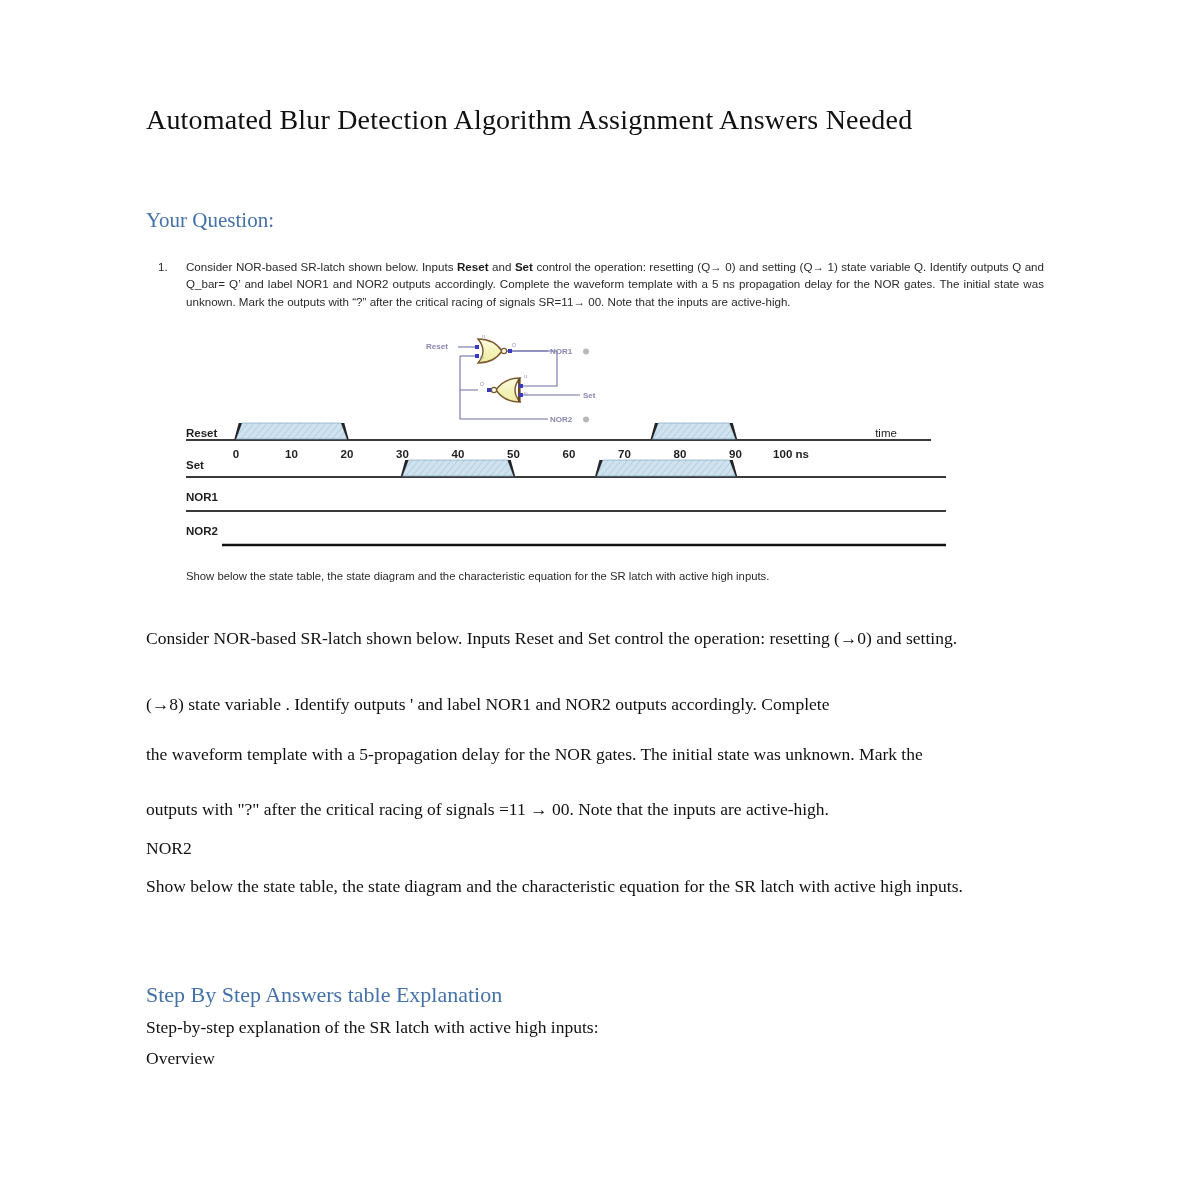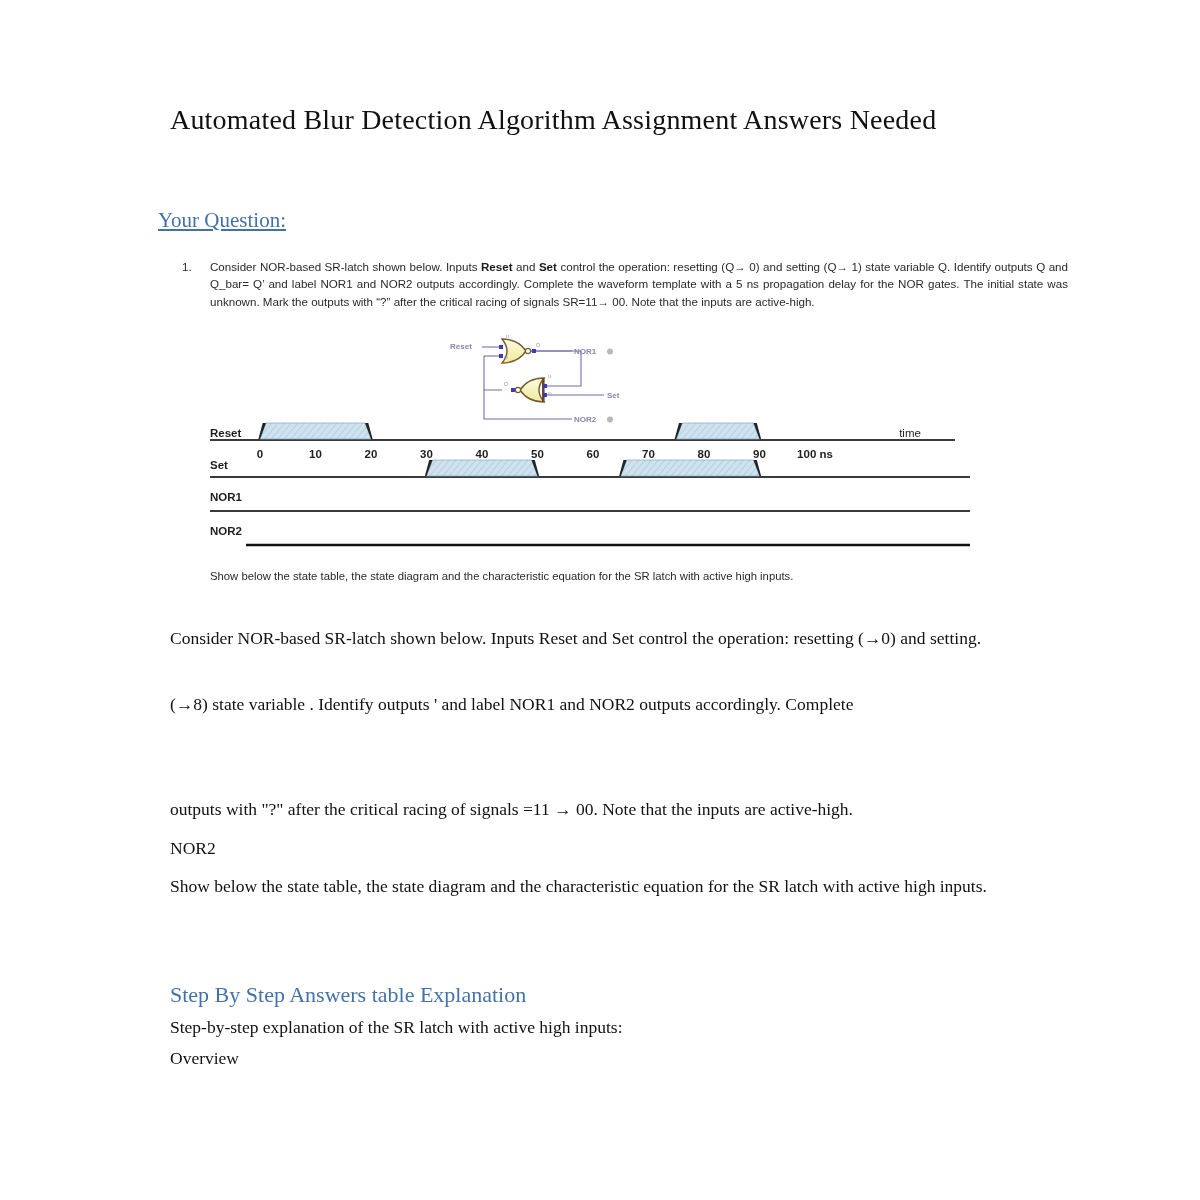--- a/index.html
+++ b/index.html
@@ -14,21 +14,20 @@
     color: #000000;
     position: relative;
     overflow: hidden;
   }
   .page {
     position: absolute;
     left: 0; top: 0;
     width: 1016px;
     height: 1200px;
     background: #fff;
-    margin-left: 24px;
   }
 
   
   .doc-title {
     position: absolute;
     left: 146px;
     top: 98px;
     width: 910px;
     font-family: "Liberation Serif", serif;
     font-size: 28px;
@@ -42,21 +41,21 @@
 
   
   .blue-head {
     position: absolute;
     font-family: "Liberation Serif", serif;
     color: #4472a8;
     font-size: 21px;
     font-weight: 400;
     white-space: nowrap;
   }
-  #your-question-head { left: 134px; top: 208px; text-decoration: underline; }
+  #your-question-head { left: 146px; top: 208px; }
   #step-head { left: 146px; top: 982px; font-size: 22px; }
 
   
   .qblock {
     position: absolute;
     left: 158px;
     top: 258px;
     width: 886px;
     font-family: "Liberation Sans", sans-serif;
     font-size: 11.6px;
@@ -263,20 +262,21 @@
             <text x="700" y="19" text-anchor="middle" font-family="Liberation Sans, sans-serif" font-size="11.5" fill="#1e1e1e">time</text>
           </g>
         </g>
     </svg>
   </div>
 
   <div class="wave-caption">Show below the state table, the state diagram and the characteristic equation for the SR latch with active high inputs.</div>
 
   <div class="body-p justified" id="p1">Consider NOR-based SR-latch shown below. Inputs Reset and Set control the operation: resetting (→0) and setting.</div>
   <div class="body-p" id="p2">(→8) state variable . Identify outputs ' and label NOR1 and NOR2 outputs accordingly. Complete</div>
+  <div class="body-p" id="p3">the waveform template with a 5-propagation delay for the NOR gates. The initial state was unknown. Mark the</div>
   <div class="body-p" id="p4">outputs with "?" after the critical racing of signals =11 → 00. Note that the inputs are active-high.</div>
   <div class="body-p" id="p5">NOR2</div>
   <div class="body-p justified" id="p6">Show below the state table, the state diagram and the characteristic equation for the SR latch with active high inputs.</div>
 
   <div class="blue-head" id="step-head">Step By Step Answers table Explanation</div>
 
   <div class="body-p" id="p7">Step-by-step explanation of the SR latch with active high inputs:</div>
   <div class="body-p" id="p8">Overview</div>
 
 </div>

